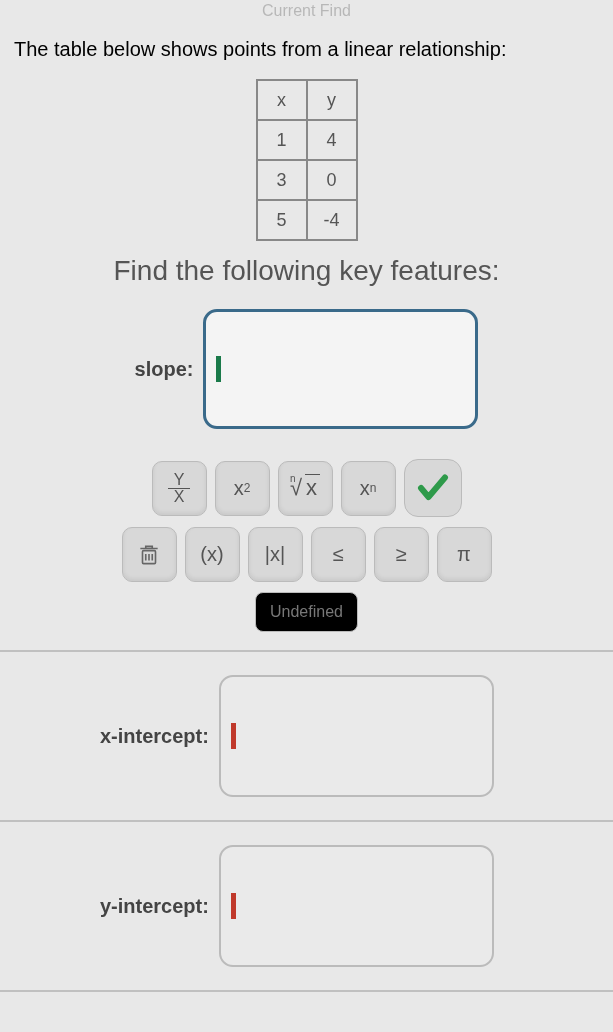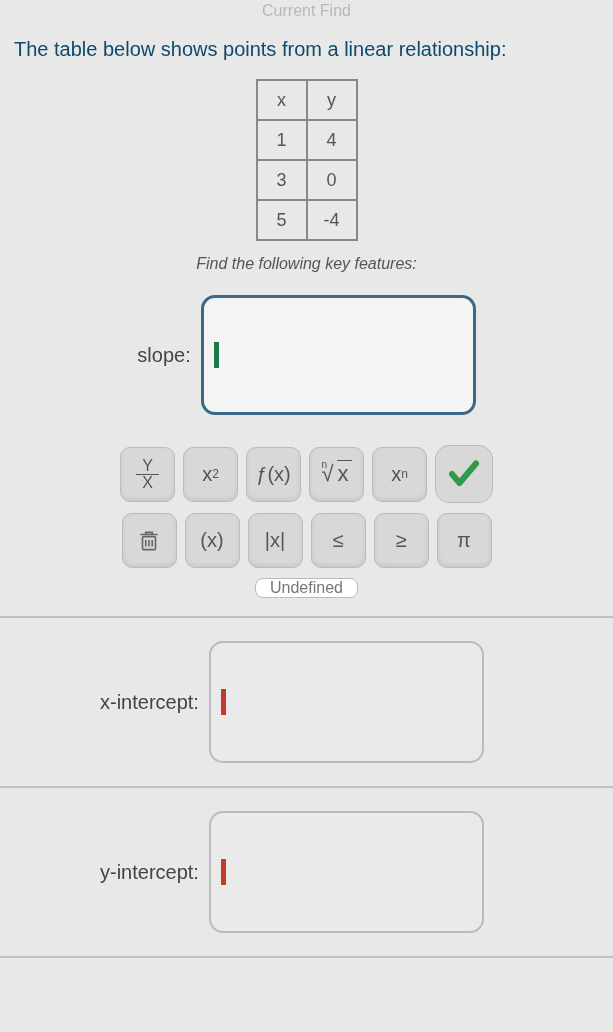--- a/index.html
+++ b/index.html
@@ -18,52 +18,51 @@
     .header-partial {
       text-align: center;
       padding-top: 2px;
       font-size: 16px;
       color: #888;
       opacity: 0.5;
     }
     .problem-text {
       font-size: 20px;
       padding: 18px 14px 10px 14px;
-      color: #0c4a6e;
+      color: #000000;
     }
     .xy-table {
       margin: 8px auto 14px auto;
       border-collapse: collapse;
     }
     .xy-table td, .xy-table th {
       border: 2px solid #888;
       width: 50px;
       height: 40px;
       text-align: center;
       font-size: 18px;
       color: #555;
       font-weight: normal;
     }
     .instruction {
       text-align: center;
-      font-size: 16px;
+      font-size: 28px;
       color: #555;
       margin-bottom: 14px;
-      font-style: italic;
     }
     .input-row {
       display: flex;
       align-items: center;
       justify-content: center;
       gap: 10px;
       padding: 8px 20px;
     }
     .input-label {
       font-size: 20px;
-      font-weight: normal;
+      font-weight: bold;
       color: #444;
     }
     .answer-box {
       width: 275px;
       height: 120px;
       border: 3px solid #3a6a8a;
       border-radius: 14px;
       background: #f4f4f4;
       display: flex;
       align-items: center;
@@ -138,22 +137,22 @@
       display: flex;
       align-items: center;
       justify-content: center;
       cursor: pointer;
     }
     .check-svg {
       width: 36px;
       height: 36px;
     }
     .undefined-btn {
-      padding: 0 14px;
-      background: #ffffff;
+      padding: 10px 14px;
+      background: #000000;
       border: 1px solid #bbb;
       border-radius: 8px;
       font-size: 16px;
       color: #777;
       cursor: pointer;
     }
     .section-divider {
       border: none;
       border-top: 2px solid #c0c0c0;
       margin: 0;
@@ -225,23 +224,20 @@
   <div class="toolbar-row">
     <div class="tool-btn frac">
       <span class="frac-top">Y</span>
       <span class="frac-bot">X</span>
     </div>
     <div class="tool-btn">
       <span>x</span>
         <sup>2</sup>
     </div>
     <div class="tool-btn">
-      <span>ƒ(x)</span>
-    </div>
-    <div class="tool-btn">
       <span class="root-wrap">
         <span class="root-idx">n</span>
         √<span class="root-rad">x</span>
       </span>
     </div>
     <div class="tool-btn">
       <span>x</span>
         <sub>n</sub>
     </div>
     <div class="submit-btn">

